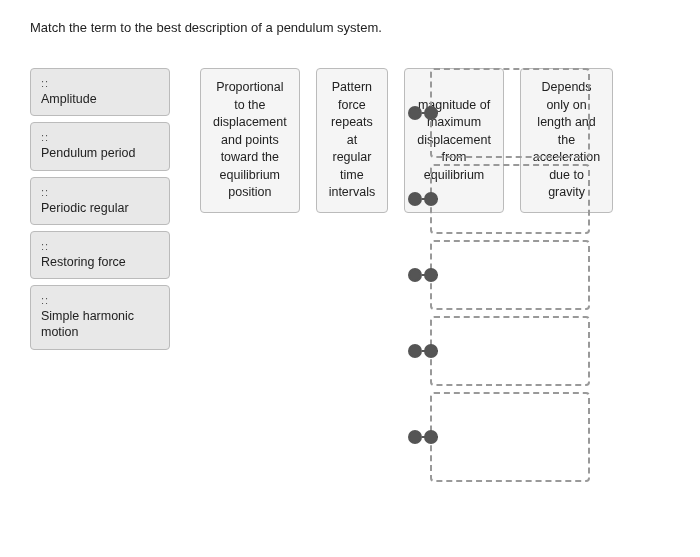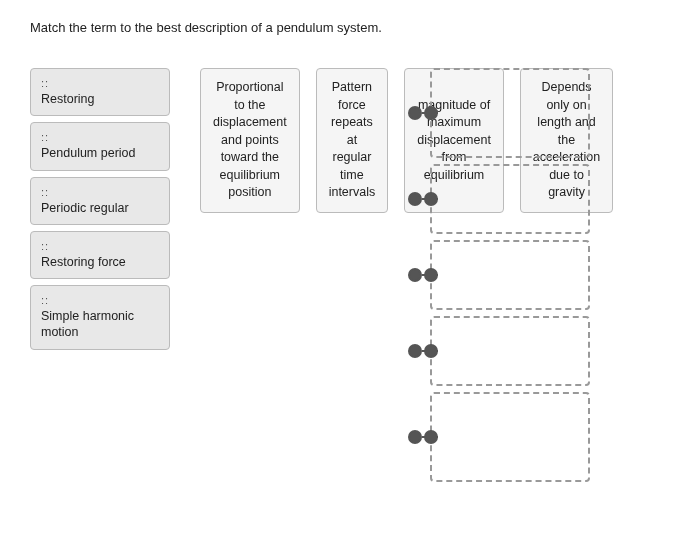--- a/index.html
+++ b/index.html
@@ -156,21 +156,21 @@
 </head>
 <body>
 
 <p class="instruction">Match the term to the best description of a pendulum system.</p>
 
 <div class="match-container">
 
   <div class="terms-column">
     <div class="term-card">
       <span class="drag-icon">::</span>
-      <span class="term-label">Restoring</span>
+      <span class="term-label">Amplitude</span>
     </div>
     <div class="term-card">
       <span class="drag-icon">::</span>
       <span class="term-label">Pendulum period</span>
     </div>
     <div class="term-card">
       <span class="drag-icon">::</span>
       <span class="term-label">Periodic regular</span>
     </div>
     <div class="term-card">

